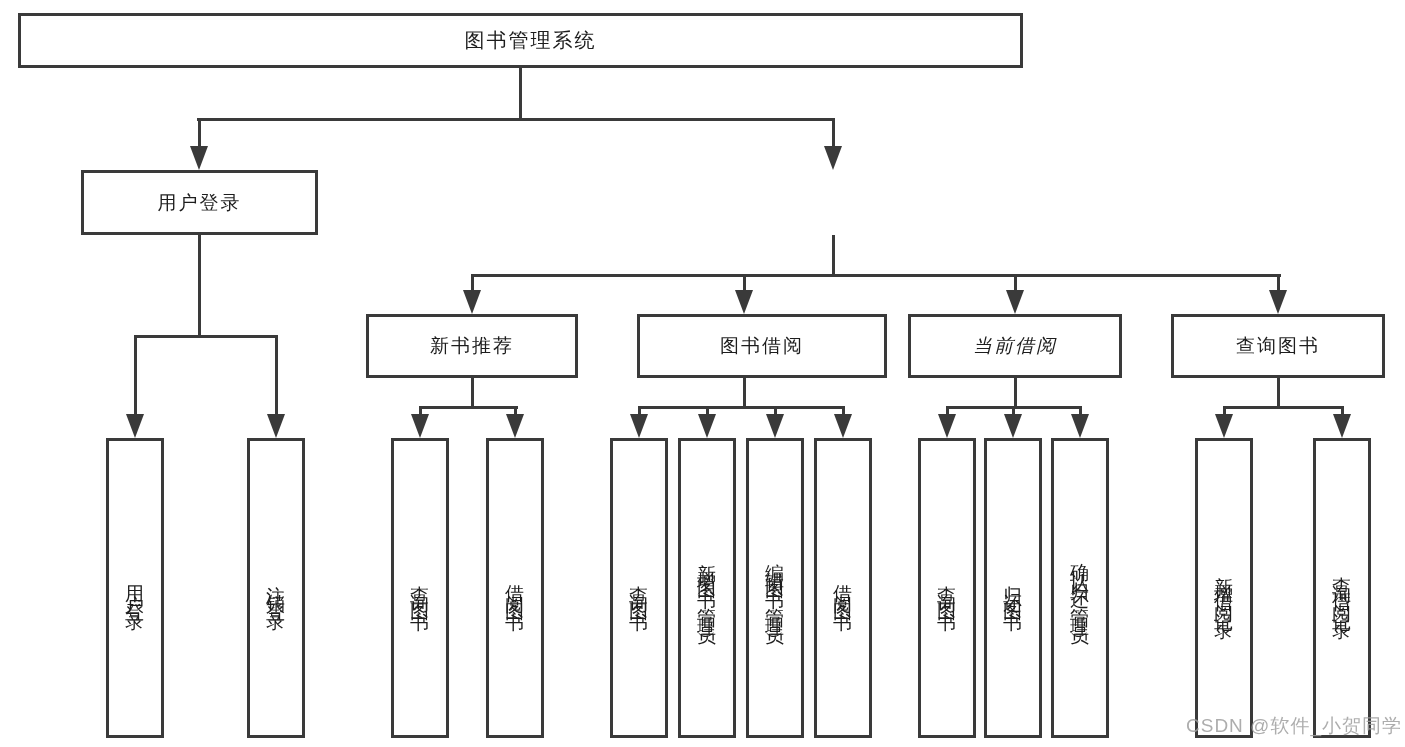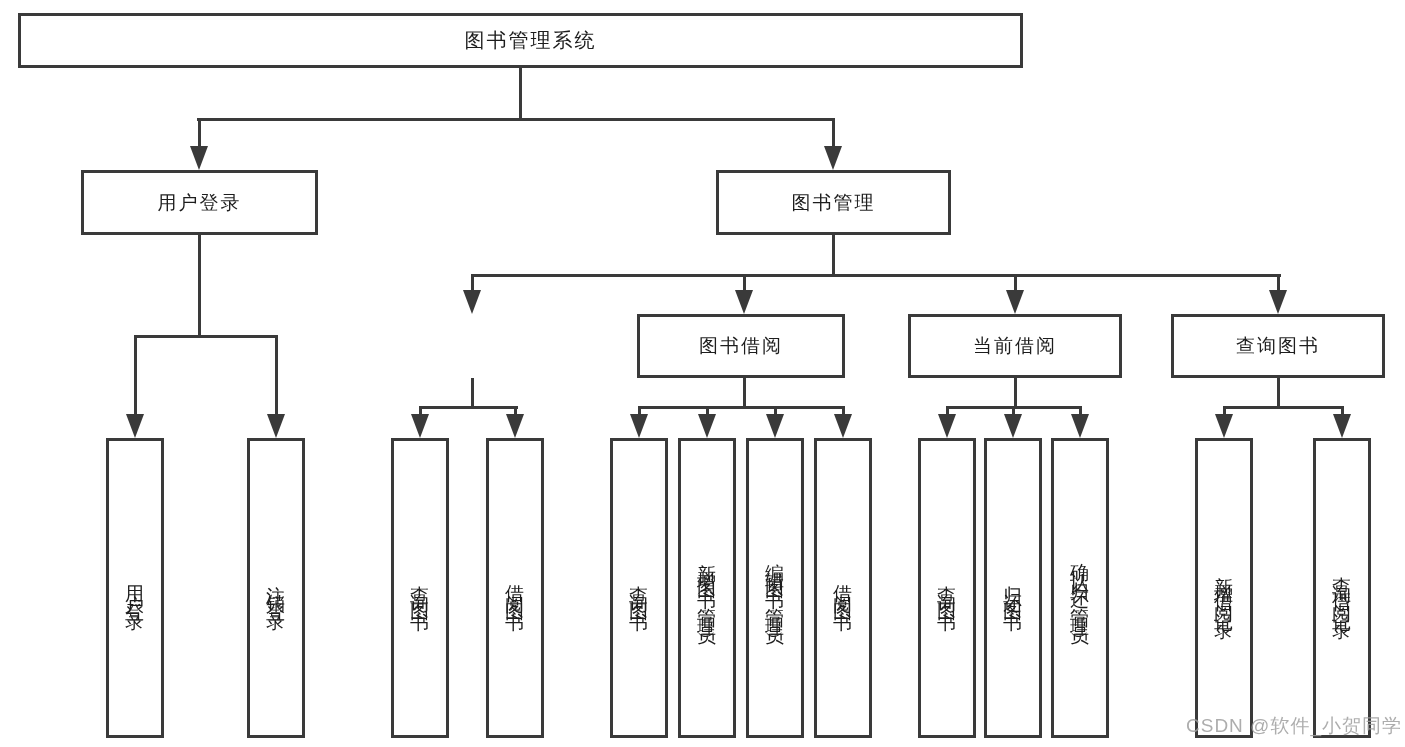--- a/index.html
+++ b/index.html
@@ -69,24 +69,24 @@
   }
 </style>
 </head>
 <body>
 
 <div class="canvas">
 
   <div class="node root" style="left:18px; top:13px; width:1005px; height:55px;">图书管理系统</div>
 
   <div class="node" style="left:81px; top:170px; width:237px; height:65px;">用户登录</div>
-  <div class="node" style="left:716px; top:170px; width:235px; height:65px;">图书管理</div>
 
-  <div class="node" style="left:637px; top:314px; width:208px; height:64px;">图书借阅</div>
-  <div class="node" style="left:908px; top:314px; width:214px; height:64px;">当前借阅</div>
+  <div class="node" style="left:366px; top:314px; width:212px; height:64px;">新书推荐</div>
+  <div class="node" style="left:637px; top:314px; width:250px; height:64px;">图书借阅</div>
+  <div class="node" style="left:908px; top:314px; width:214px; height:64px;font-style:italic;">当前借阅</div>
   <div class="node" style="left:1171px; top:314px; width:214px; height:64px;">查询图书</div>
 
   <div class="leaf" style="left:106px;">
     <span class="vtext">用户登录</span>
   </div>
   <div class="leaf" style="left:247px;">
     <span class="vtext">注销登录</span>
   </div>
   <div class="leaf" style="left:391px;">
     <span class="vtext">查询图书</span>

